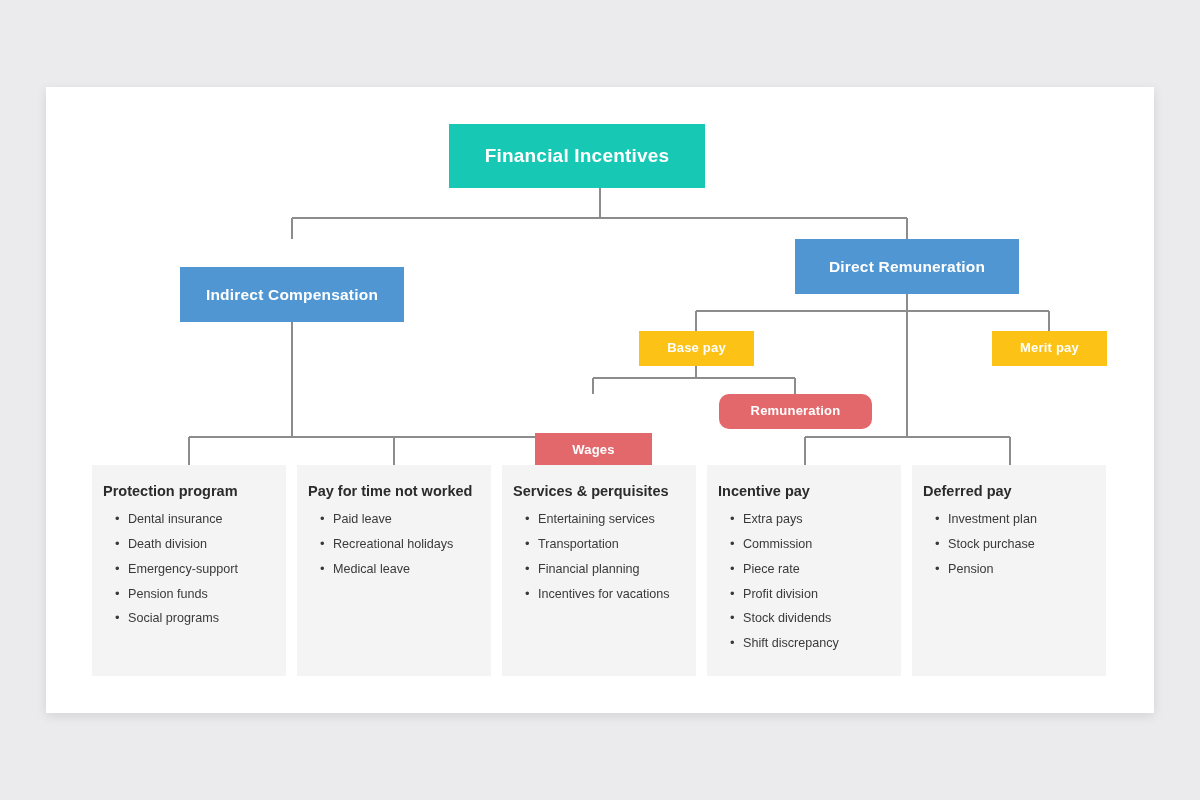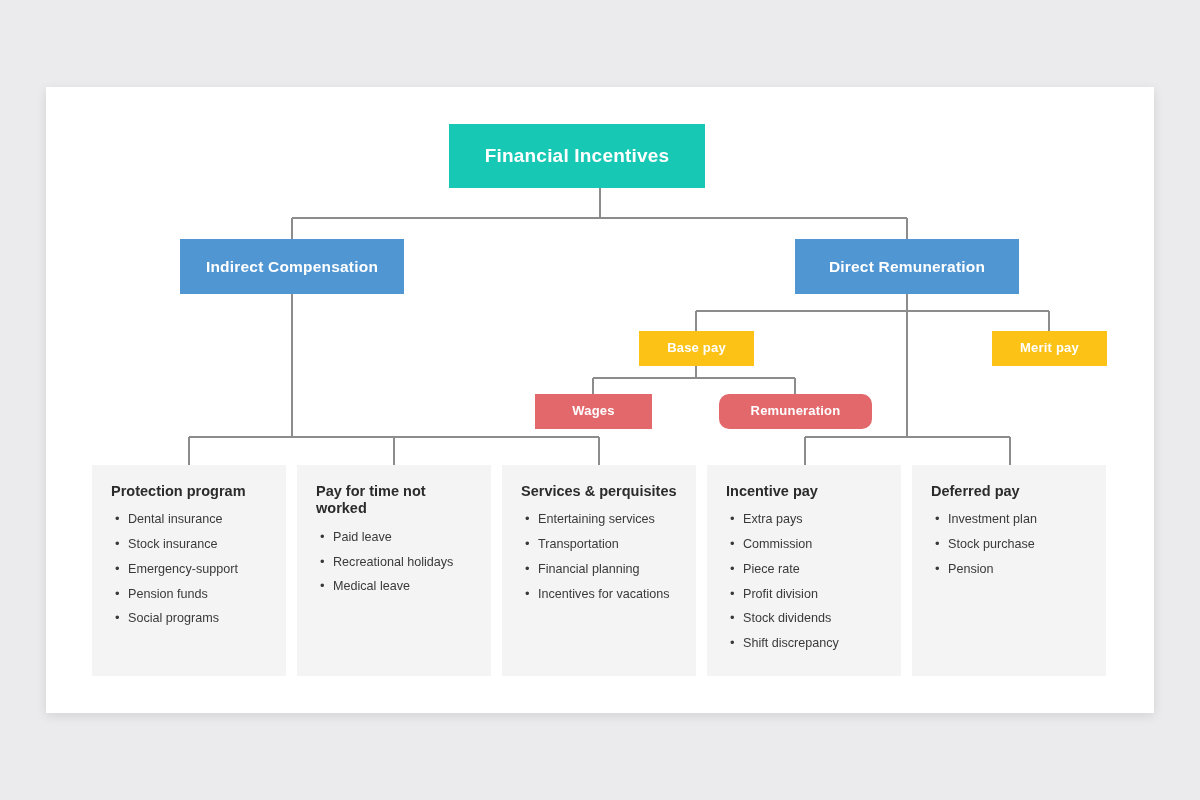--- a/index.html
+++ b/index.html
@@ -55,56 +55,56 @@
     font-size: 19px;
   }
 
   .node.level2 {
     top: 239px;
     width: 224px;
     height: 55px;
     background: #5096d2;
     font-size: 15.5px;
   }
-  .node.level2.left  { left: 180px; }
+  .node.level2.left  { left: 180px; margin-top: 28px; }
   .node.level2.right { left: 795px; }
 
   .node.level3 {
     top: 331px;
     height: 35px;
     background: #fcc215;
     font-size: 13px;
   }
   .node.level3.base  { left: 639px; width: 115px; }
   .node.level3.merit { left: 992px; width: 115px; }
 
   .node.level4 {
     top: 394px;
     height: 35px;
     background: #e2686c;
     font-size: 13px;
   }
-  .node.level4.wages { left: 535px; width: 117px; }
+  .node.level4.wages { left: 535px; width: 117px; margin-top: 39px; }
   .node.level4.remun { left: 719px; width: 153px; border-radius: 10px; }
 
   
   .card {
     position: absolute;
     top: 465px;
     width: 194px;
     height: 211px;
     background: #f4f4f4;
     box-sizing: border-box;
     padding: 18px 12px 10px 11px;
   }
   .card .card-title {
     font-size: 14.5px;
     font-weight: bold;
     color: #2b2b2b;
-    margin: 0 0 7px 8px;
+    margin: 0 0 7px 0;
     line-height: 1.2;
   }
   .card ul {
     list-style: none;
     margin: 12px;
     padding: 0;
   }
   .card li {
     position: relative;
     font-size: 12.6px;
@@ -174,21 +174,21 @@
 <div class="node level3 merit">Merit pay</div>
 
 <div class="node level4 wages">Wages</div>
 
 <div class="node level4 remun">Remuneration</div>
 
 <div class="card" id="card-0">
   <div class="card-title">Protection program</div>
   <ul>
       <li>Dental insurance</li>
-      <li>Stock insurance</li>
+      <li>Death division</li>
       <li>Emergency-support</li>
       <li>Pension funds</li>
       <li>Social programs</li>
     </ul>
 </div>
 
 <div class="card" id="card-1">
   <div class="card-title">Pay for time not worked</div>
   <ul>
       <li>Paid leave</li>

